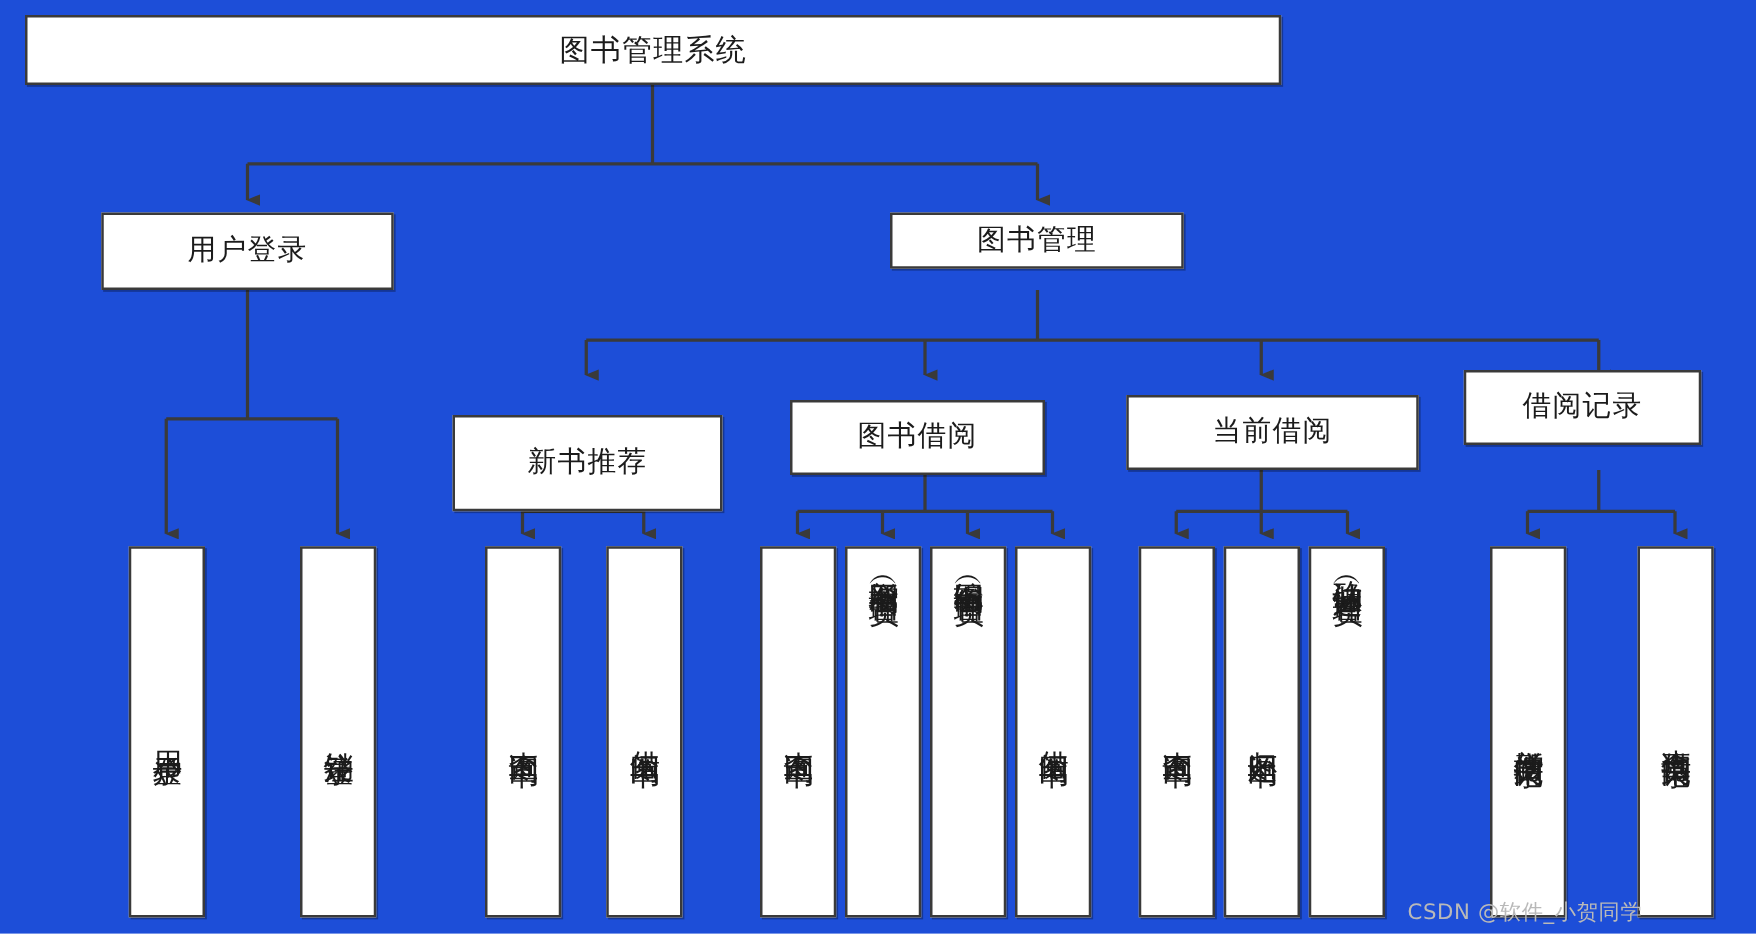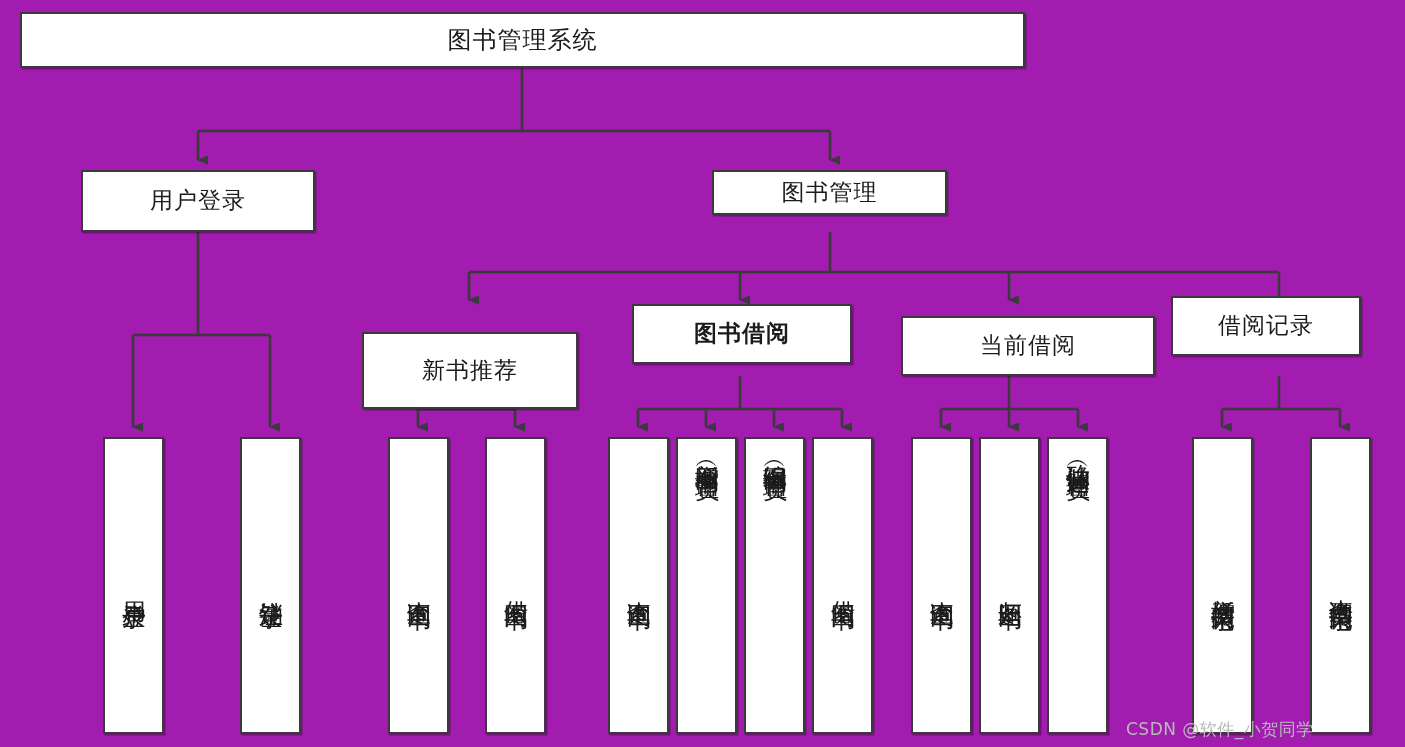--- a/index.html
+++ b/index.html
@@ -8,21 +8,21 @@
     padding: 0;
     background: #ffffff;
   }
   body {
     font-family: "DejaVu Sans", "Liberation Sans", sans-serif;
   }
   #diagram-canvas {
     position: relative;
     width: 1405px;
     height: 747px;
-    background: #a21caf;
+    background: #1d4ed8;
     overflow: hidden;
   }
   #edge-layer {
     position: absolute;
     left: 0;
     top: 0;
     width: 1405px;
     height: 747px;
     pointer-events: none;
   }
@@ -145,24 +145,24 @@
   <div class="node horiz" style="left:81px; top:170px; width:234px; height:62px;">
     <span>用户登录</span>
   </div>
   <div class="node horiz" style="left:712px; top:170px; width:235px; height:45px;">
     <span>图书管理</span>
   </div>
 
   <div class="node horiz" style="left:362px; top:332px; width:216px; height:77px;">
     <span>新书推荐</span>
   </div>
-  <div class="node horiz" style="left:632px; top:304px; width:220px; height:60px;font-weight:bold;">
+  <div class="node horiz" style="left:632px; top:320px; width:204px; height:60px;">
     <span>图书借阅</span>
   </div>
-  <div class="node horiz" style="left:901px; top:316px; width:254px; height:60px;">
+  <div class="node horiz" style="left:901px; top:316px; width:234px; height:60px;">
     <span>当前借阅</span>
   </div>
   <div class="node horiz" style="left:1171px; top:296px; width:190px; height:60px;">
     <span>借阅记录</span>
   </div>
 
   <div class="node leaf center-v" style="left:103px; top:437px; width:61px; height:297px;">
     <span class="leaf-label">用户登录</span>
   </div>
   <div class="node leaf center-v" style="left:240px; top:437px; width:61px; height:297px;">

